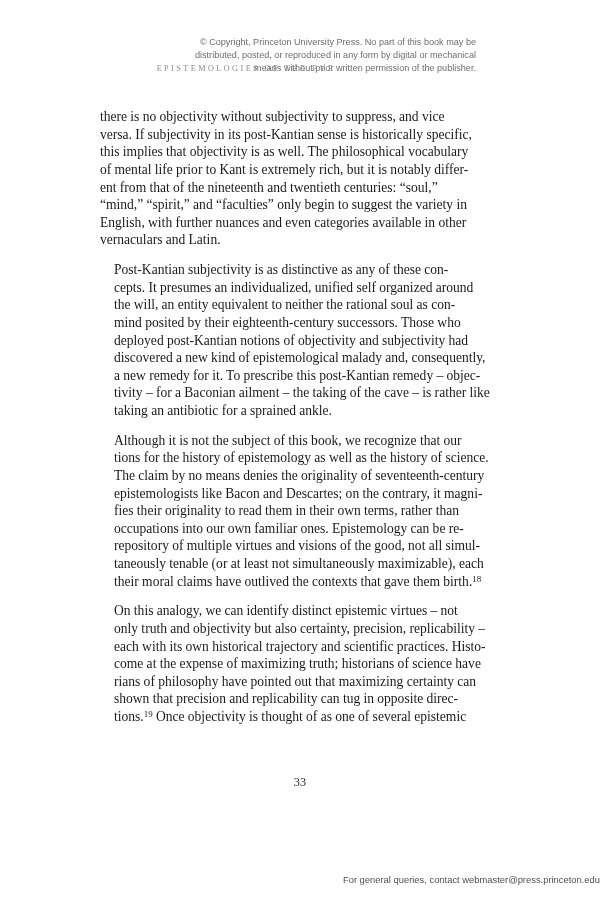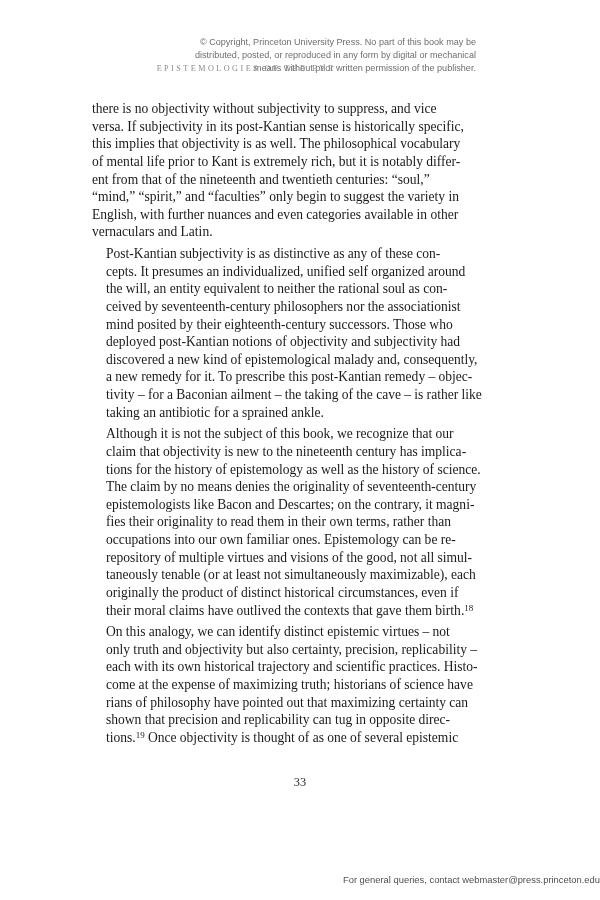--- a/index.html
+++ b/index.html
@@ -61,21 +61,21 @@
 
   
   .text-block {
     position: absolute;
     left: 88px;
     top: 96px;
     width: 401px;
   }
 
   .body-paragraph {
-    margin: 4px;
+    margin: 12px;
     font-size: 13.55px;
     line-height: 17.62px;
     text-align: justify;
     text-align-last: left;
     color: #1c1a18;
     hyphens: none;
     word-spacing: -0.1px;
   }
   .body-paragraph + .body-paragraph {
     text-indent: 14px;
@@ -137,40 +137,37 @@
       <span class="ln">ent from that of the nineteenth and twentieth centuries: “soul,”</span>
       <span class="ln">“mind,” “spirit,” and “faculties” only begin to suggest the variety in</span>
       <span class="ln">English, with further nuances and even categories available in other</span>
       <span class="ln">vernaculars and Latin.</span>
     </p>
 
     <p class="body-paragraph">
       <span class="ln">Post-Kantian subjectivity is as distinctive as any of these con-</span>
       <span class="ln">cepts. It presumes an individualized, unified self organized around</span>
       <span class="ln">the will, an entity equivalent to neither the rational soul as con-</span>
-      <span class="ln">ceived by seventeenth-century philosophers nor the associationist</span>
       <span class="ln">mind posited by their eighteenth-century successors. Those who</span>
       <span class="ln">deployed post-Kantian notions of objectivity and subjectivity had</span>
       <span class="ln">discovered a new kind of epistemological malady and, consequently,</span>
       <span class="ln">a new remedy for it. To prescribe this post-Kantian remedy – objec-</span>
       <span class="ln">tivity – for a Baconian ailment – the taking of the cave – is rather like</span>
       <span class="ln">taking an antibiotic for a sprained ankle.</span>
     </p>
 
     <p class="body-paragraph">
       <span class="ln">Although it is not the subject of this book, we recognize that our</span>
-      <span class="ln">claim that objectivity is new to the nineteenth century has implica-</span>
       <span class="ln">tions for the history of epistemology as well as the history of science.</span>
       <span class="ln">The claim by no means denies the originality of seventeenth-century</span>
       <span class="ln">epistemologists like Bacon and Descartes; on the contrary, it magni-</span>
       <span class="ln">fies their originality to read them in their own terms, rather than</span>
       <span class="ln">occupations into our own familiar ones. Epistemology can be re-</span>
       <span class="ln">repository of multiple virtues and visions of the good, not all simul-</span>
       <span class="ln">taneously tenable (or at least not simultaneously maximizable), each</span>
-      <span class="ln">originally the product of distinct historical circumstances, even if</span>
       <span class="ln"><span>their moral claims have outlived the contexts that gave them birth.</span><sup class="footnote-ref">18</sup></span>
     </p>
 
     <p class="body-paragraph">
       <span class="ln">On this analogy, we can identify distinct epistemic virtues – not</span>
       <span class="ln">only truth and objectivity but also certainty, precision, replicability –</span>
       <span class="ln">each with its own historical trajectory and scientific practices. Histo-</span>
       <span class="ln">come at the expense of maximizing truth; historians of science have</span>
       <span class="ln">rians of philosophy have pointed out that maximizing certainty can</span>
       <span class="ln">shown that precision and replicability can tug in opposite direc-</span>

